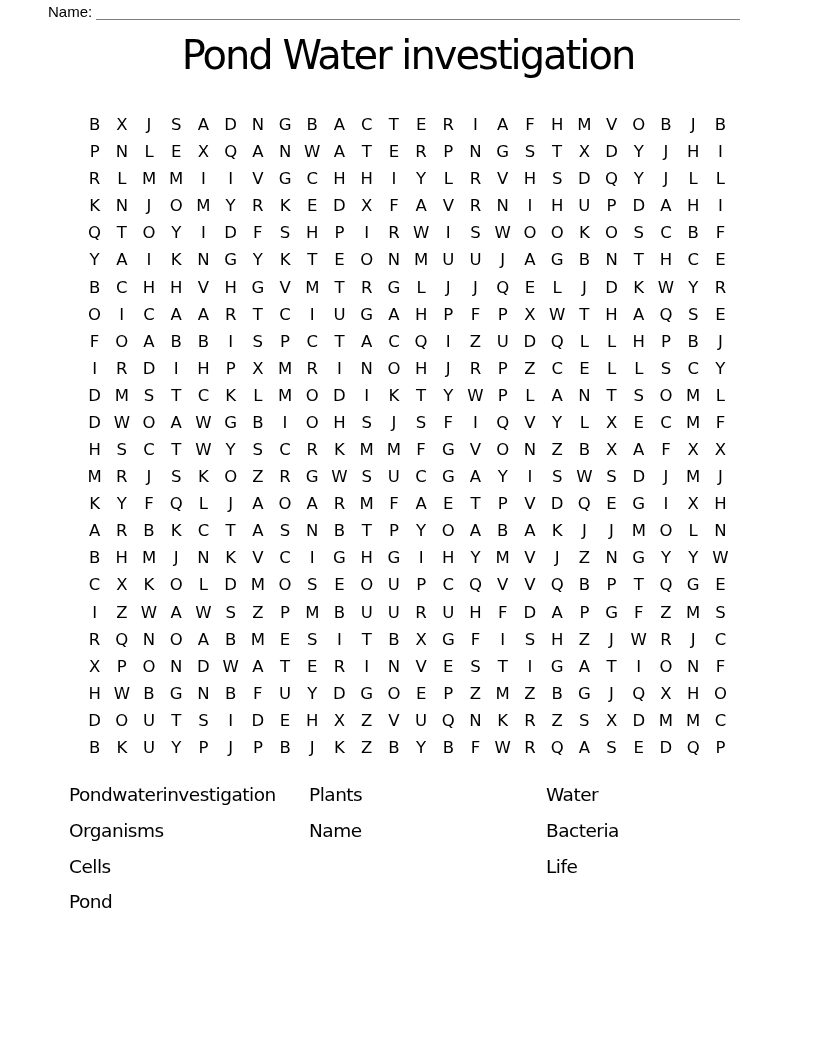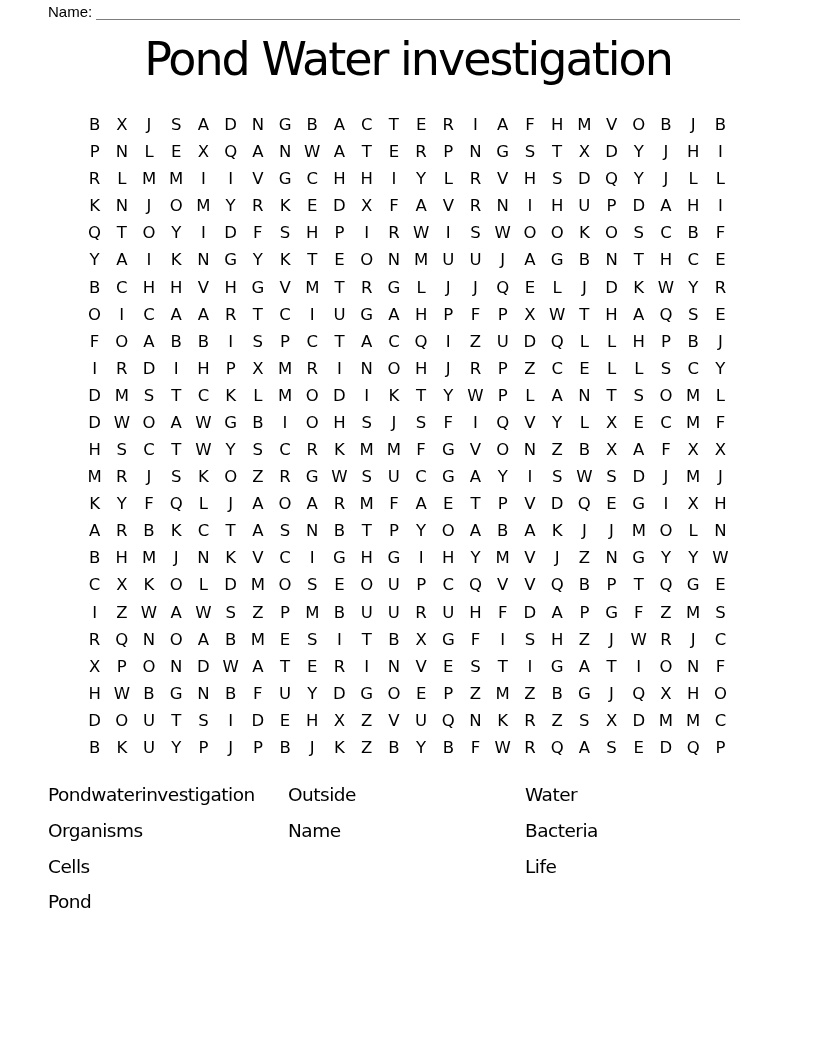--- a/index.html
+++ b/index.html
@@ -33,21 +33,21 @@
     height: 15px;
     border-bottom: 1.5px solid #7d7d7d;
   }
   .title {
     position: absolute;
     top: 32px;
     left: 0;
     width: 816px;
     text-align: center;
     font-family: "DejaVu Sans", sans-serif;
-    font-size: 46px;
+    font-size: 40px;
     font-weight: 500;
     letter-spacing: -2px;
     color: #000000;
     white-space: nowrap;
   }
   .grid {
     position: absolute;
     left: 81px;
     top: 111px;
     width: 653px;
@@ -79,20 +79,21 @@
   .word {
     height: 35.7px;
     display: flex;
     align-items: center;
     font-family: "DejaVu Sans", sans-serif;
     font-size: 18.5px;
     font-weight: 500;
     letter-spacing: -0.5px;
     color: #000000;
     white-space: nowrap;
+    margin-left: 21px;
   }
 </style>
 </head>
 <body>
 
 <div class="page">
 
   <div class="name-row">
     <span class="name-label">Name:</span>
     <span class="name-line"></span>
@@ -680,21 +681,21 @@
     </div>
 
   <div class="word-list">
       <div class="word-col">
         <div class="word">Pondwaterinvestigation</div>
         <div class="word">Organisms</div>
         <div class="word">Cells</div>
         <div class="word">Pond</div>
       </div>
       <div class="word-col">
-        <div class="word">Outside</div>
+        <div class="word">Plants</div>
         <div class="word">Name</div>
       </div>
       <div class="word-col">
         <div class="word">Water</div>
         <div class="word">Bacteria</div>
         <div class="word">Life</div>
       </div>
     </div>
 
 </div>

